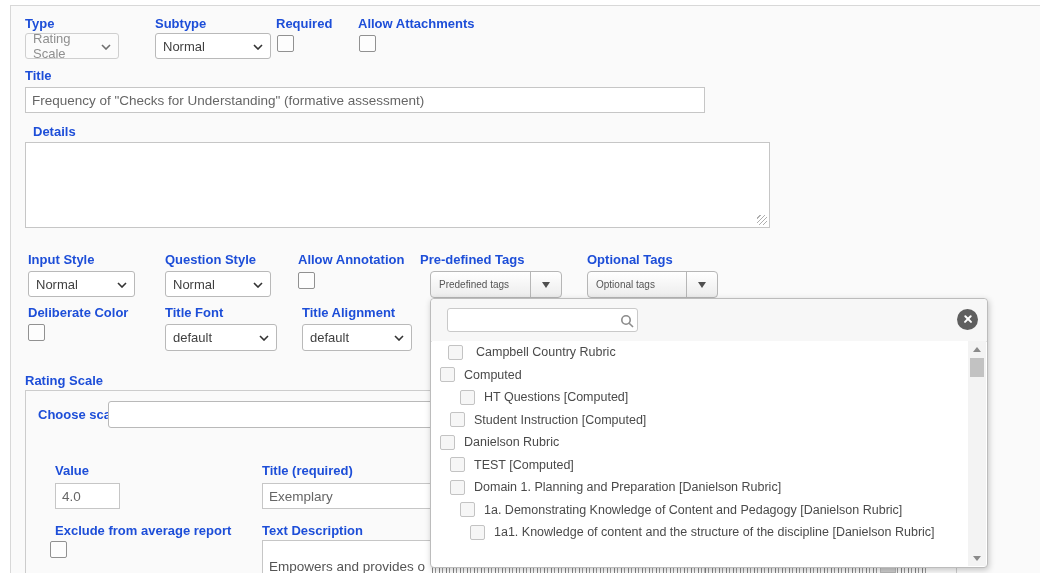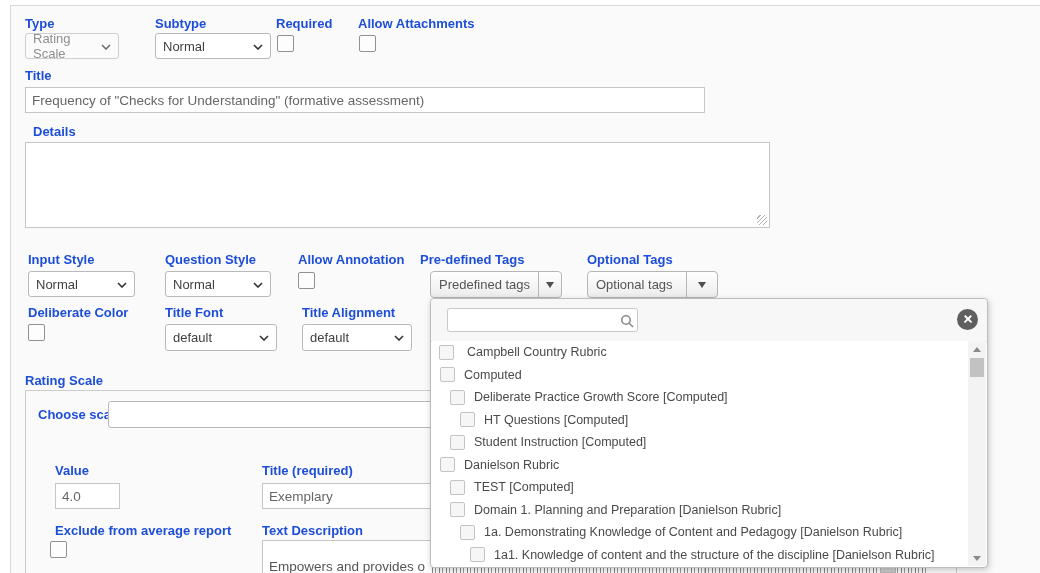--- a/index.html
+++ b/index.html
@@ -18,21 +18,21 @@
        font-size:13.5px;color:#666;padding:2px 6px;font-family:"Liberation Sans",sans-serif;outline:none;}
   .textarea{position:absolute;box-sizing:border-box;background:#fff;border:1px solid #c6c6c6;
        font-size:13.5px;color:#555;padding:3px 6px;line-height:15px;white-space:pre-line;overflow:hidden;}
   .resize-handle{position:absolute;right:2px;bottom:2px;width:10px;height:10px;
        background:repeating-linear-gradient(135deg,transparent 0 2px,#9a9a9a 2px 3px);opacity:.8;}
   
   .cb{position:absolute;width:15px;height:15px;background:#fdfdfd;border:1px solid #919191;border-radius:2px;}
   
   .combo{position:absolute;box-sizing:border-box;height:27px;border:1px solid #b6b6b6;border-radius:4px;
          background:linear-gradient(#ffffff,#ececec);display:flex;align-items:stretch;overflow:hidden;}
-  .combo-text{flex:1;display:flex;align-items:center;padding:0 8px;font-size:13px;color:#555;white-space:nowrap;}
+  .combo-text{flex:1;display:flex;align-items:center;padding:0 8px;font-size:10px;color:#555;white-space:nowrap;}
   .combo-btn{width:30px;border-left:1px solid #b6b6b6;display:flex;align-items:center;justify-content:center;}
   .tri-down{width:0;height:0;border-left:4.5px solid transparent;border-right:4.5px solid transparent;border-top:6px solid #4f4f4f;}
   
   .rs-box{position:absolute;left:25px;top:390px;width:930px;height:260px;border:1px solid #cccccc;background:transparent;}
   
   .panel{position:absolute;left:430px;top:298px;width:556px;height:268px;background:#fff;
          border:1px solid #bcbcbc;border-radius:4px;box-shadow:1px 2px 6px rgba(0,0,0,.22);z-index:10;}
   .panel-header{position:absolute;left:0;top:0;right:0;height:42px;background:#f7f7f7;
          border-bottom:1px solid #e2e2e2;border-radius:4px 4px 0 0;}
   .search-input{position:absolute;left:16px;top:9px;width:191px;height:24px;box-sizing:border-box;
@@ -180,31 +180,27 @@
   <div class="panel">
     <div class="panel-header">
       <input class="search-input" value="" style="">
       <svg class="mag" width="14" height="14" viewBox="0 0 14 14">
         <circle cx="6" cy="6" r="4.2" fill="none" stroke="#8b8b8b" stroke-width="1.6"></circle>
         <line x1="9.2" y1="9.2" x2="13" y2="13" stroke="#8b8b8b" stroke-width="1.6"></line>
       </svg>
       <span class="close-btn"></span>
     </div>
     <div class="tag-list">
-        <div class="tag-row" style="padding-left: 7px; gap: 13px;">
+        <div class="tag-row" style="padding-left: 16px; gap: 13px;">
           <span class="tag-cb"></span>
           <span class="tag-label">Campbell Country Rubric</span>
         </div>
         <div class="tag-row" style="padding-left: 8px;">
           <span class="tag-cb"></span>
           <span class="tag-label">Computed</span>
-        </div>
-        <div class="tag-row" style="padding-left: 18px;">
-          <span class="tag-cb"></span>
-          <span class="tag-label">Deliberate Practice Growth Score [Computed]</span>
         </div>
         <div class="tag-row" style="padding-left: 28px;">
           <span class="tag-cb"></span>
           <span class="tag-label">HT Questions [Computed]</span>
         </div>
         <div class="tag-row" style="padding-left: 18px;">
           <span class="tag-cb"></span>
           <span class="tag-label">Student Instruction [Computed]</span>
         </div>
         <div class="tag-row" style="padding-left: 8px;">

